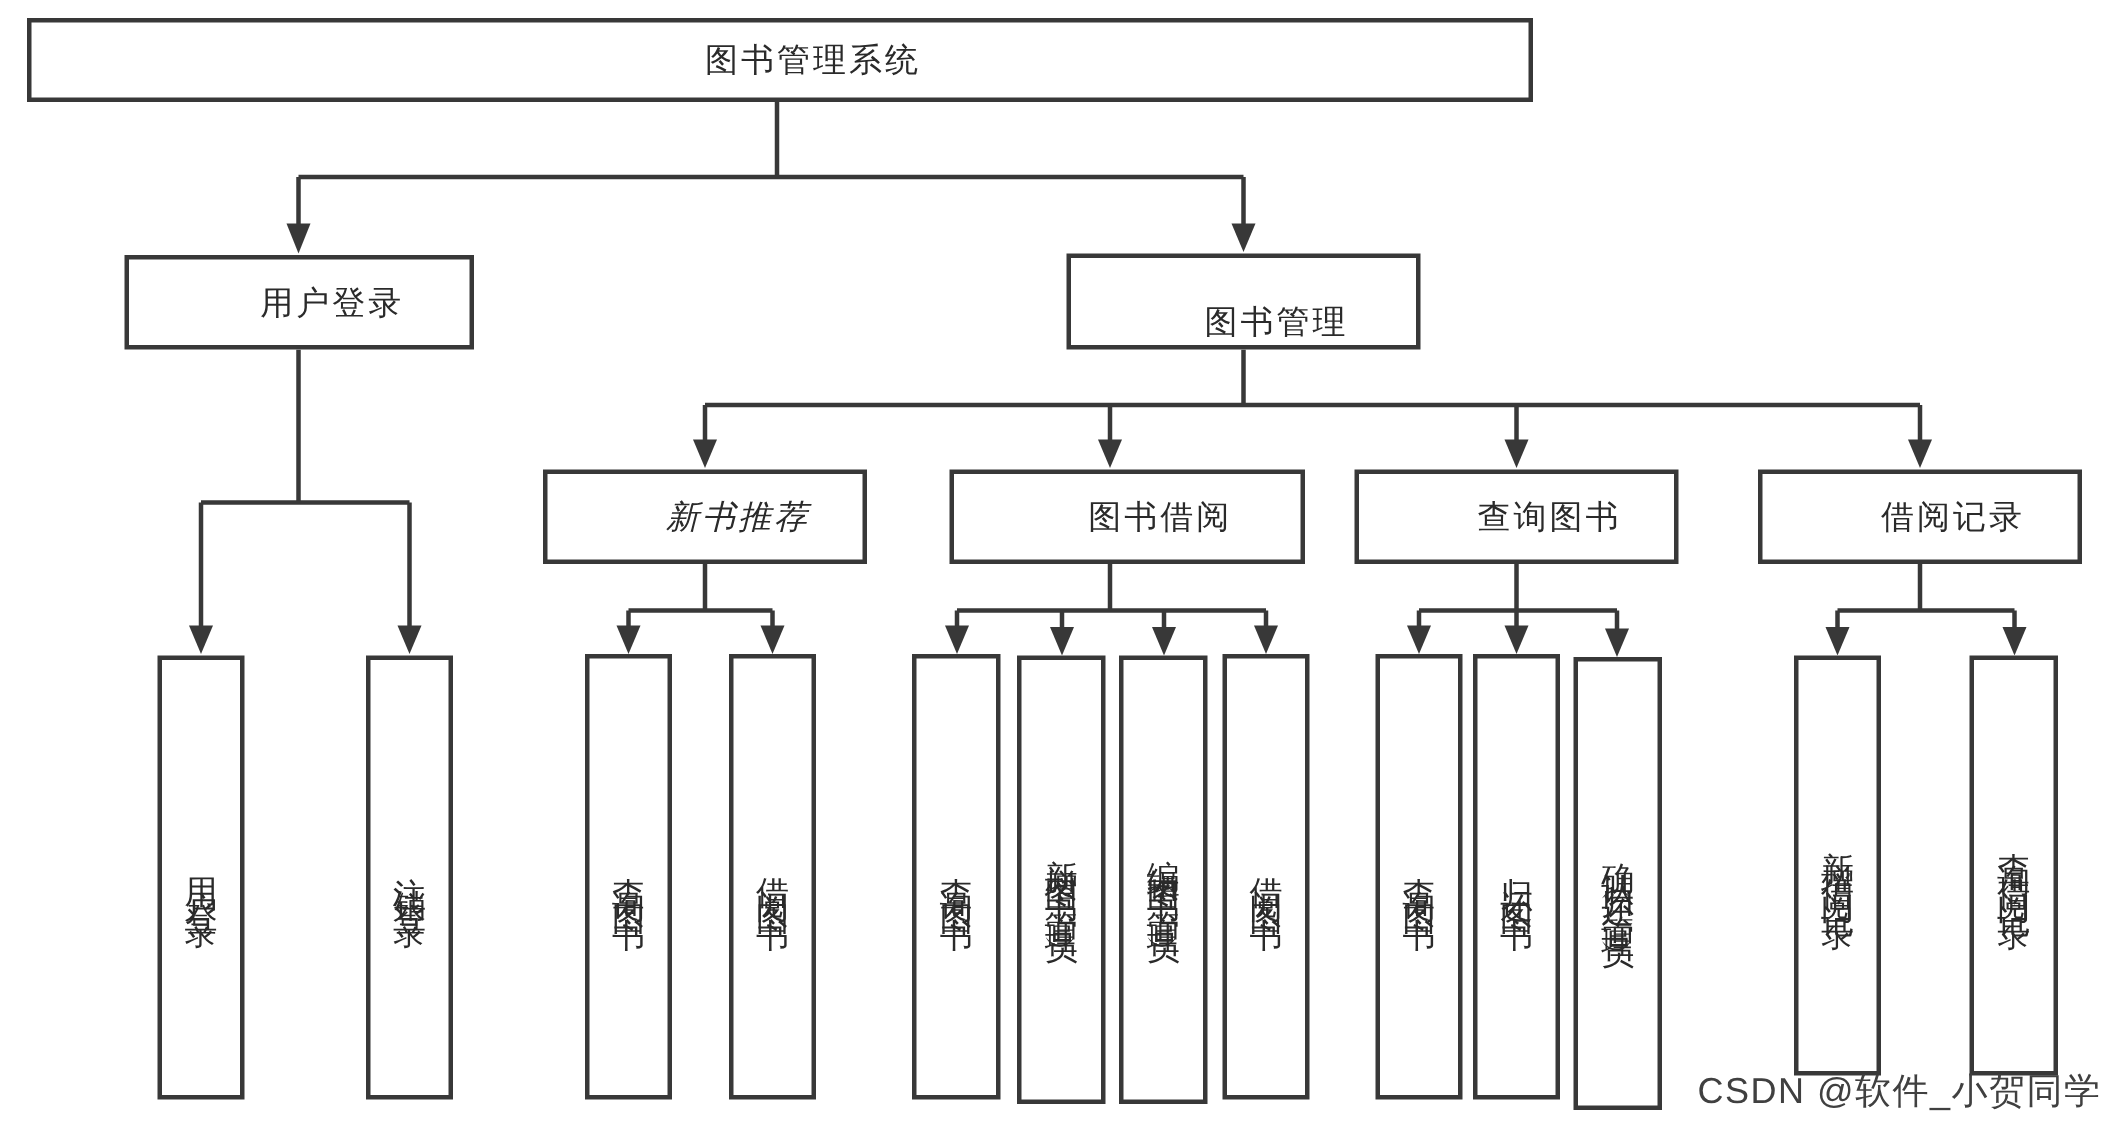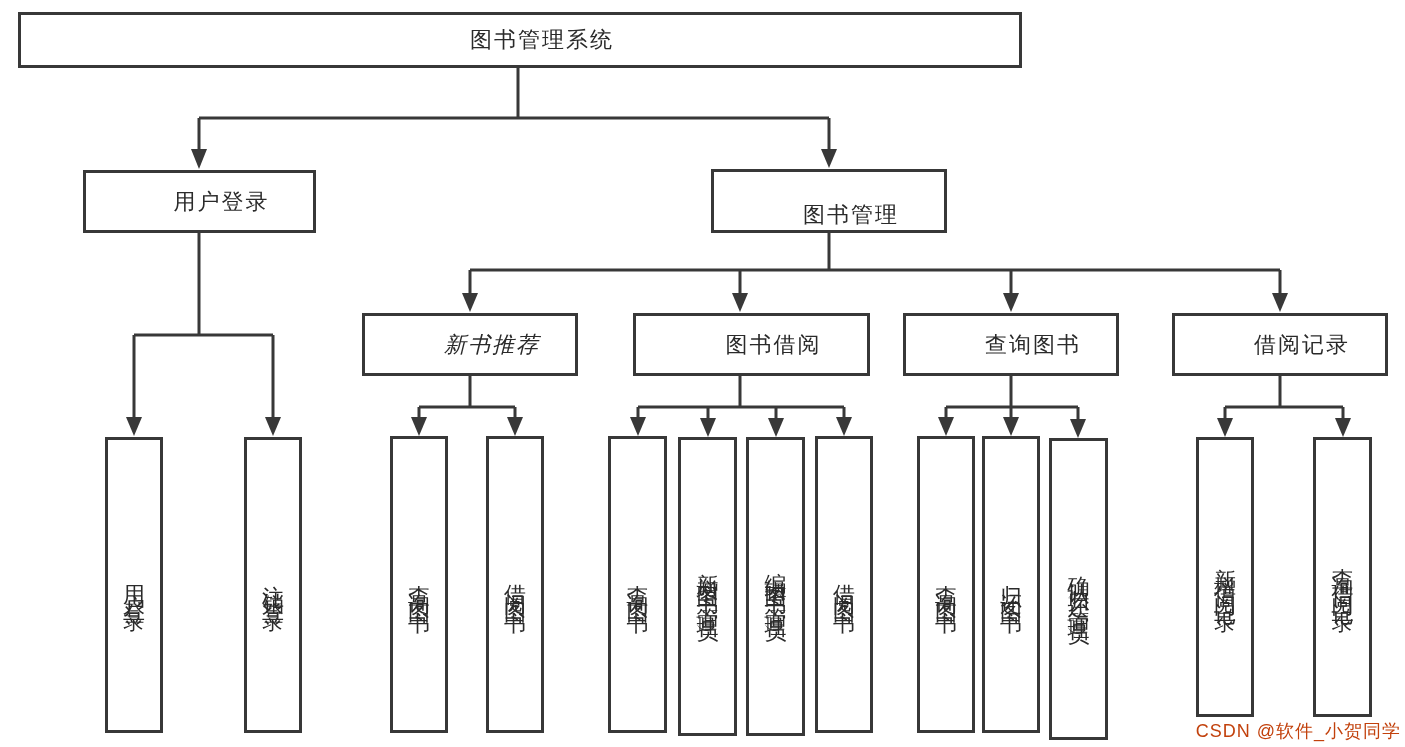--- a/index.html
+++ b/index.html
@@ -56,22 +56,22 @@
   .b-c4 { left: 815px;  top: 436px; width: 58px; height: 297px; }
   .b-d1 { left: 917px;  top: 436px; width: 58px; height: 297px; }
   .b-d2 { left: 982px;  top: 436px; width: 58px; height: 297px; }
   .b-d3 { left: 1049px; top: 438px; width: 59px; height: 302px; }
   .b-e1 { left: 1196px; top: 437px; width: 58px; height: 280px; }
   .b-e2 { left: 1313px; top: 437px; width: 59px; height: 280px; }
   .watermark {
     position: absolute;
     right: 4px;
     bottom: 4px;
-    font-size: 18px;
-    color: #c2410c;
+    font-size: 24px;
+    color: #404040;
     letter-spacing: 1px;
     z-index: 2;
   }
 </style>
 </head>
 <body>
 
 <div class="canvas">
 
   <svg class="wires" viewBox="0 0 1405 747" xmlns="http://www.w3.org/2000/svg">

